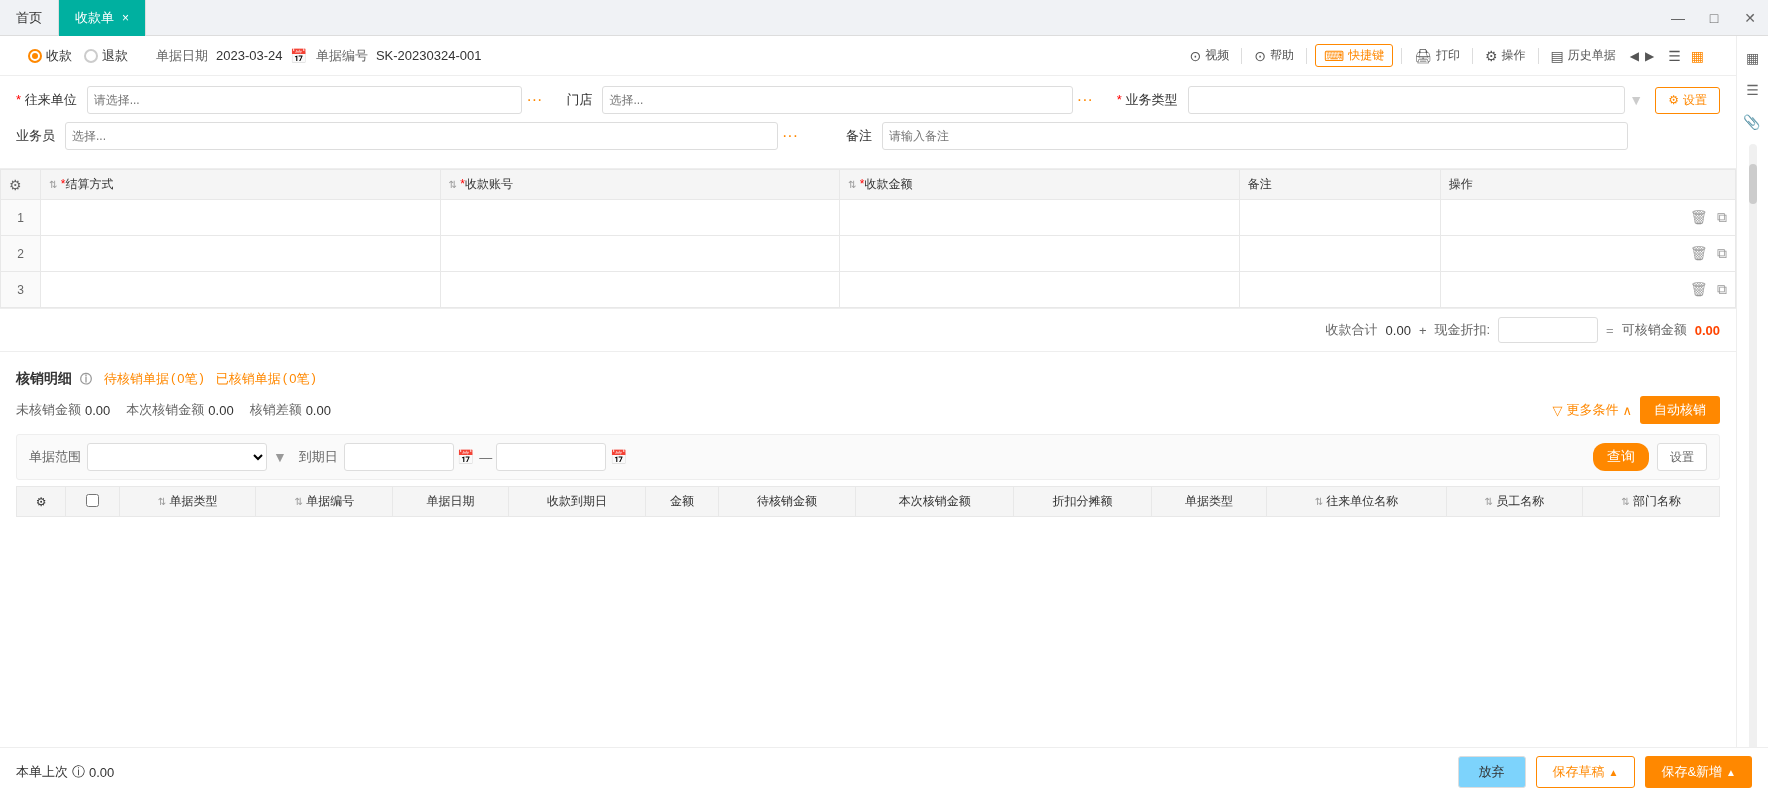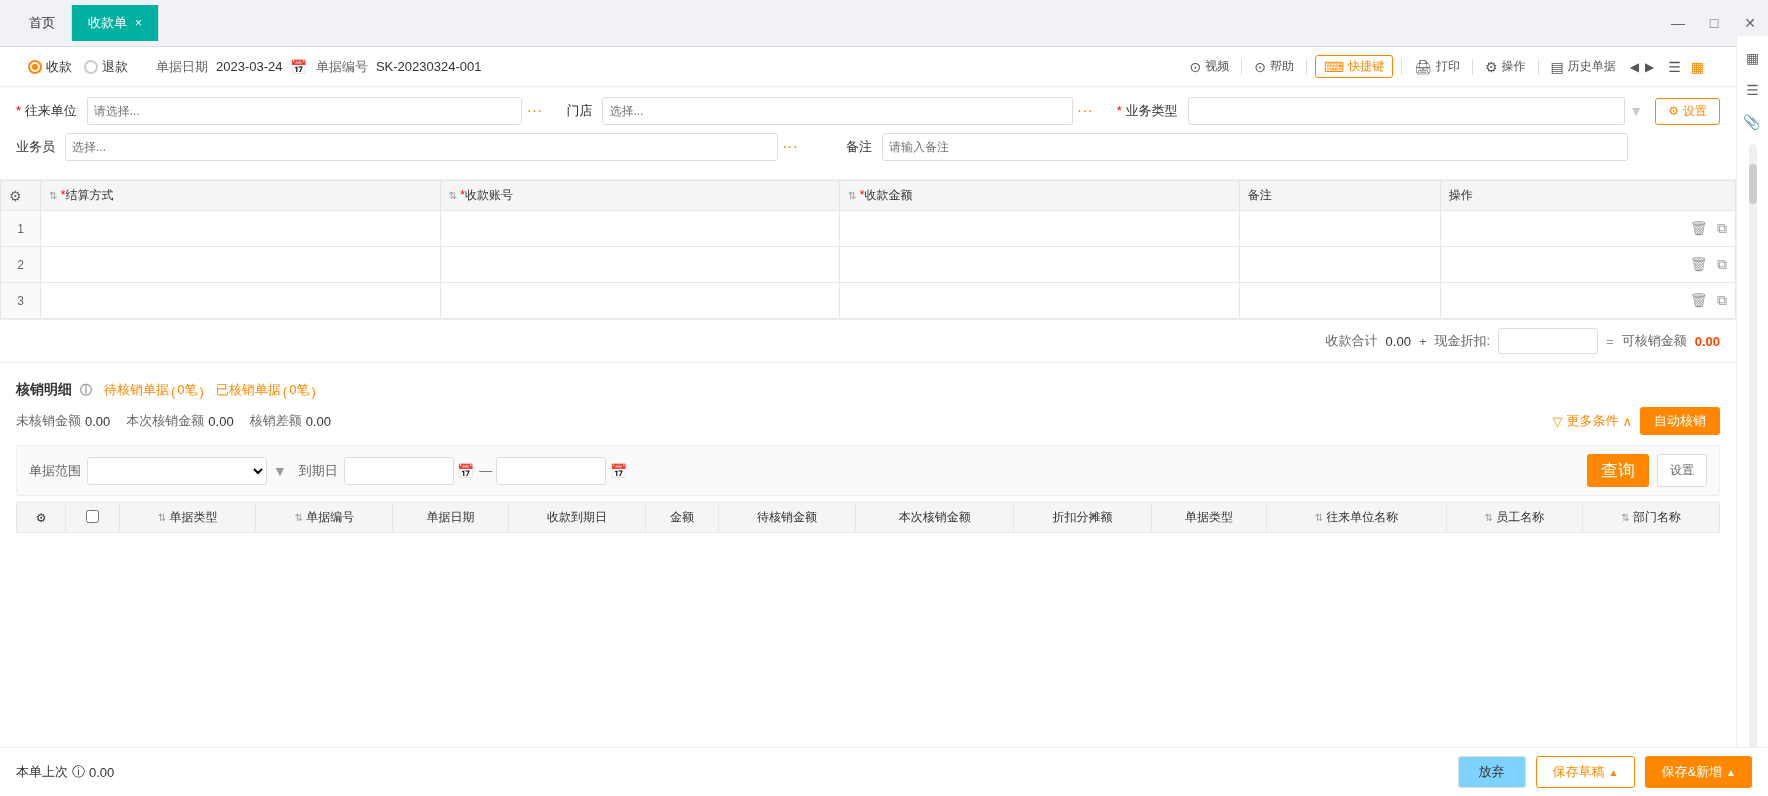--- a/index.html
+++ b/index.html
@@ -3,22 +3,22 @@
   <meta charset="utf-8">
   <style>
     * { box-sizing: border-box; margin: 0; padding: 0; }
     body { font-family: 'Microsoft YaHei', Arial, sans-serif; font-size: 13px; background: #f0f2f5; color: #333; overflow: hidden; }
 
     
     .tab-bar {
       display: flex;
       align-items: center;
       background: #f0f2f5;
-      height: 47px;
-      padding: 13px;
+      height: 36px;
+      padding: 0;
       border-bottom: 1px solid #ddd;
       position: relative;
     }
     .tab-item {
       height: 36px;
       display: flex;
       align-items: center;
       padding: 0 16px;
       cursor: pointer;
       font-size: 13px;
@@ -279,21 +279,21 @@
       font-size: 12px;
       color: #999;
       cursor: pointer;
       margin-left: 4px;
     }
     .tab-link {
       font-size: 13px;
       color: #ff8800;
       cursor: pointer;
       display: flex;
-      align-items: flex-end;
+      align-items: flex-start;
       gap: 2px;
     }
     .recon-stats {
       display: flex;
       align-items: center;
       gap: 16px;
       margin-bottom: 10px;
       font-size: 13px;
     }
     .recon-stats .stat-item { display: flex; align-items: center; gap: 4px; }
@@ -354,23 +354,23 @@
       width: 110px;
       background: #fff;
     }
     .date-range { display: flex; align-items: center; gap: 4px; }
     .cal-btn { font-size: 14px; color: #999; cursor: pointer; }
     .dash { color: #666; }
     .query-btn {
       background: #ff8800;
       color: #fff;
       border: none;
-      border-radius: 3px;
+      border-radius: 12px;
       padding: 5px 14px;
-      font-size: 17px;
+      font-size: 14px;
       cursor: pointer;
     }
     .settings-btn2 {
       background: #fff;
       border: 1px solid #ddd;
       color: #666;
       border-radius: 3px;
       padding: 4px 12px;
       font-size: 12px;
       cursor: pointer;

